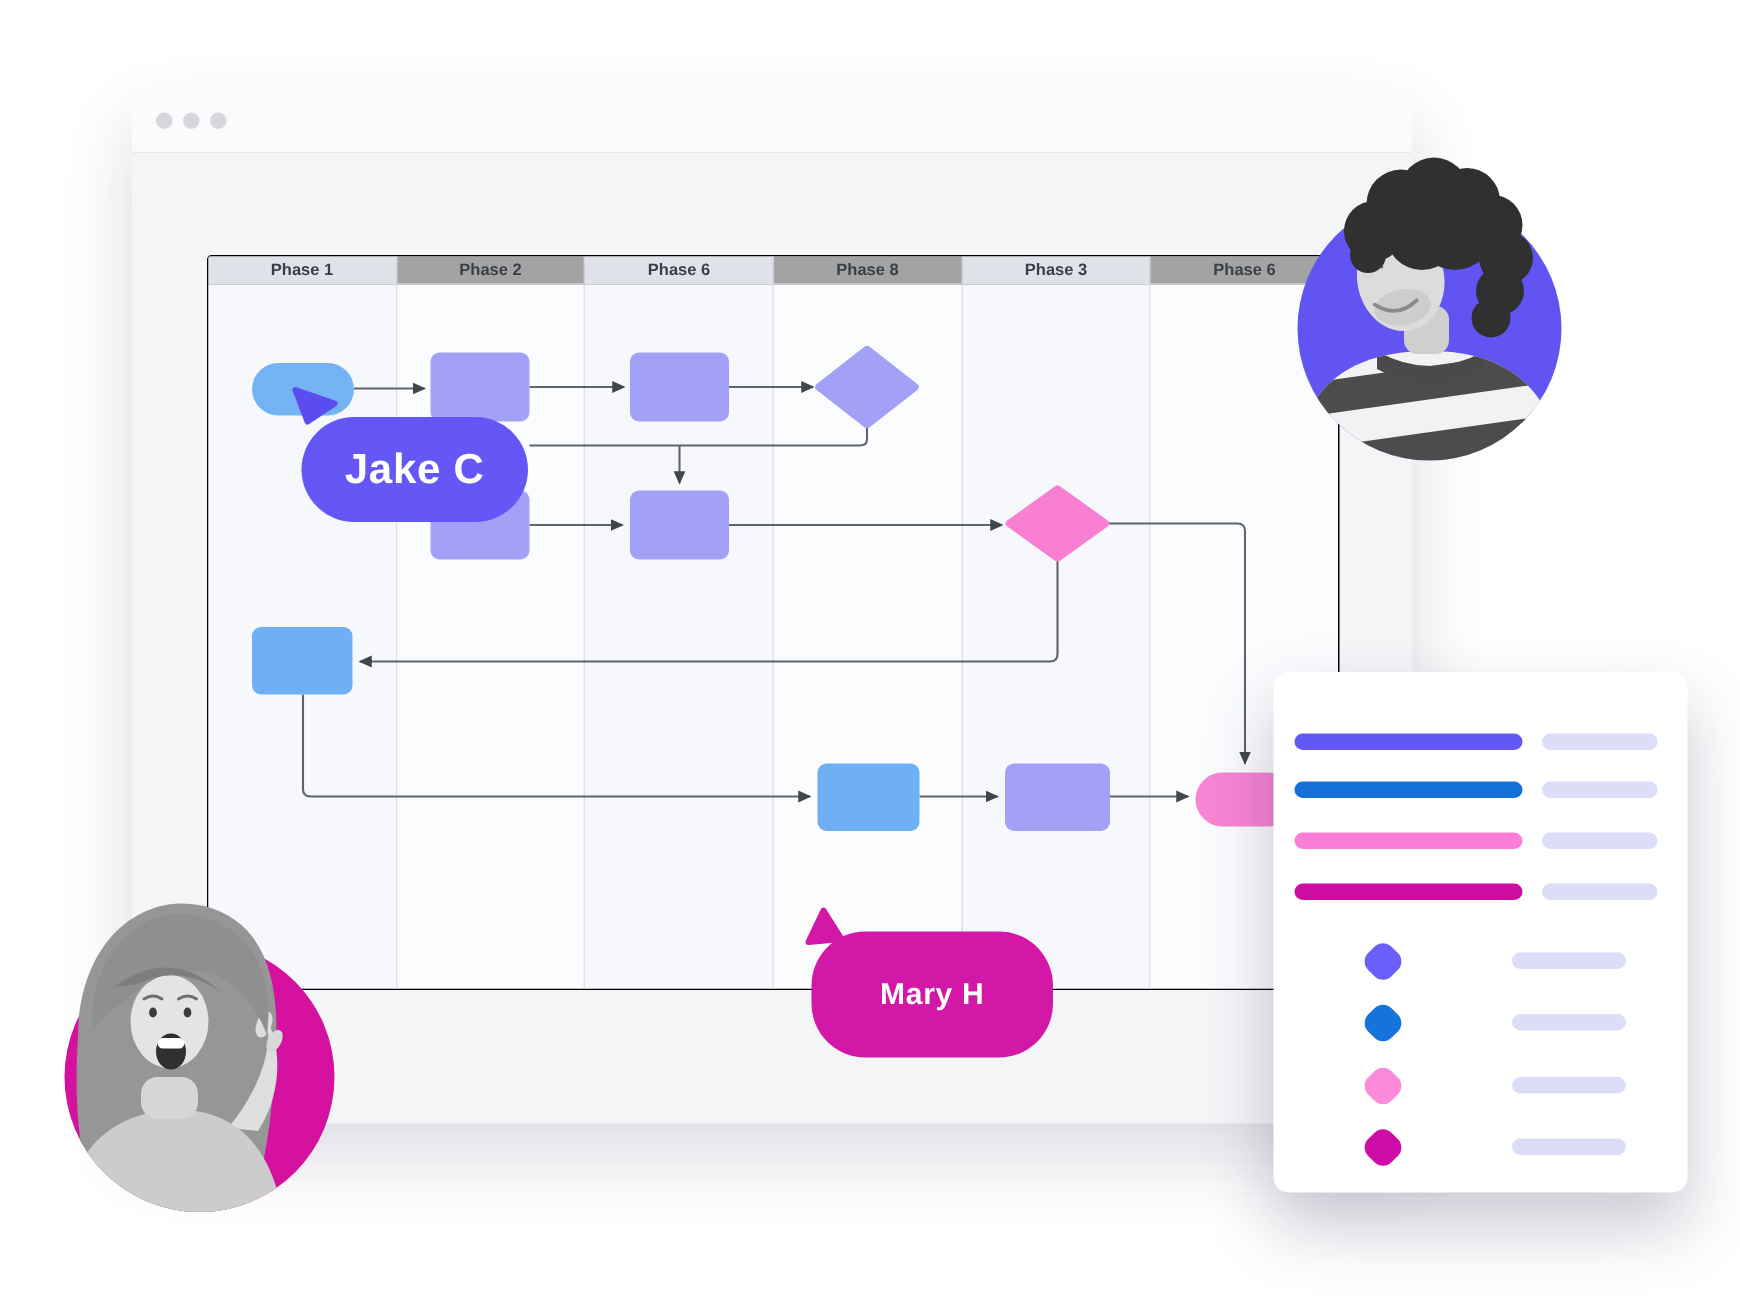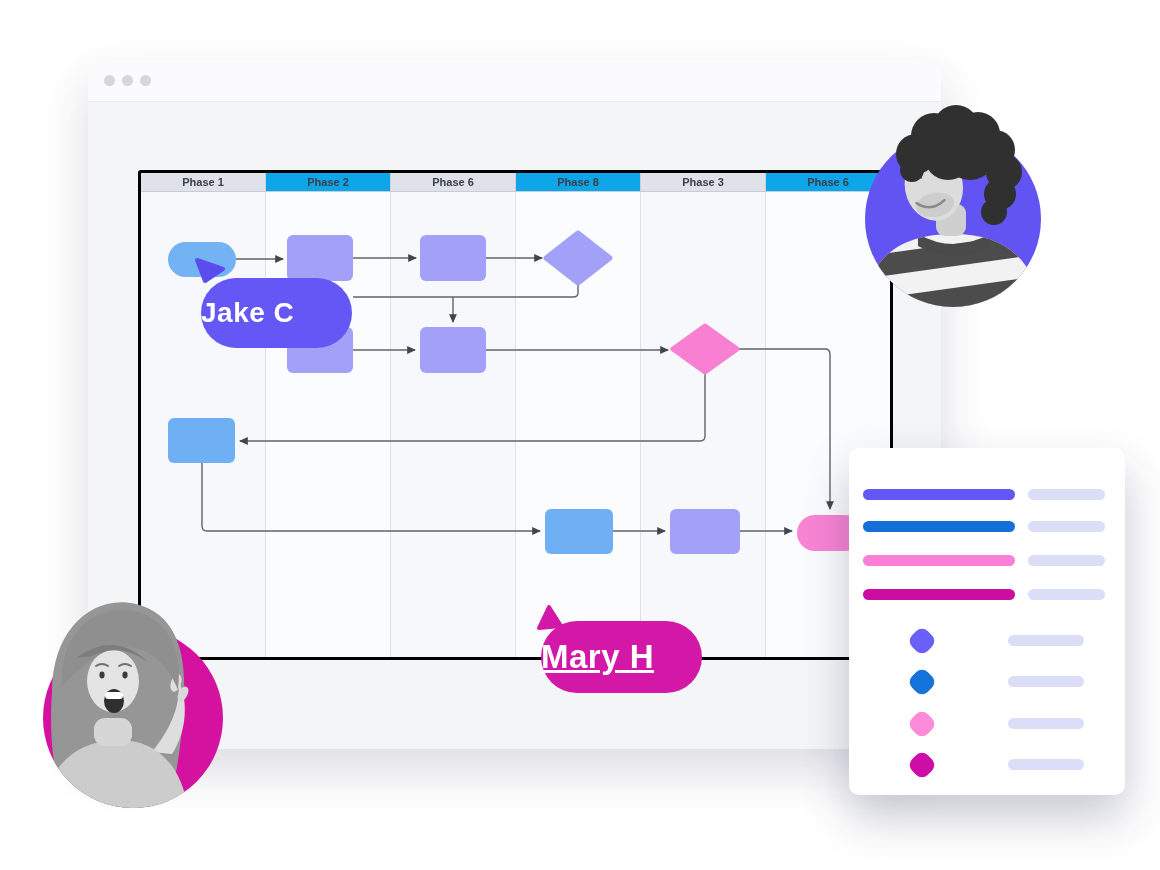--- a/index.html
+++ b/index.html
@@ -12,46 +12,46 @@
             border-radius:10px; box-shadow:0 22px 48px rgba(35,40,80,.16);
             z-index:1; }
   .topbar { position:absolute; left:0; top:0; width:100%; height:42px;
             background:#fbfbfd; border-bottom:1px solid #e7e8ec;
             border-radius:10px 10px 0 0; display:flex; align-items:center;
             padding-left:16px; gap:7px; }
   .dot { width:11px; height:11px; border-radius:50%; }
 
   
   .board { position:absolute; left:50px; top:110px; width:755px; height:490px;
-           border:3px solid #000000; border-radius:3px; display:flex;
+           border:1px solid #000000; border-radius:3px; display:flex;
            flex-direction:column; background:#fafbfd; }
   .board-header { display:flex; height:19px; border-bottom:1px solid #c9ccd4; }
   .hcell { flex:1; display:flex; align-items:center; justify-content:center;
            font-size:11px; font-weight:bold; color:#3a4049;
            border-right:1px solid #ced1d9; }
   .hcell:last-child { border-right:none; }
   .hcell.dark  { background:#dfe2e9; }
-  .hcell.light { background:#0ea5e9; }
+  .hcell.light { background:#a3a3a3; }
   .board-body { display:flex; flex:1; }
   .bcol { flex:1; border-right:1px solid #dde0e7; }
   .bcol:last-child { border-right:none; }
   .bcol.dark  { background:#f7f8fb; }
   .bcol.light { background:#fbfcfe; }
 
   
   #flow { left:138px; top:188px; width:755px; height:412px; z-index:2; }
   .connector { fill:none; stroke-width:1.4px; }
 
   
-  .pill { display:flex; align-items:center; 
+  .pill { display:flex; align-items:center; justify-content:center;
           color:#ffffff; font-weight:bold; letter-spacing:.5px; z-index:3; }
   .pill-jake { left:201px; top:278px; width:151px; height:70px;
                border-radius:35px; font-size:28px; }
-  .pill-mary { left:541px; top:621px; width:161px; height:72px;
-               border-radius:36px; font-size:33px;text-decoration:underline; }
+  .pill-mary { left:541px; top:621px; width:161px; height:84px;
+               border-radius:36px; font-size:20px; }
   #mary-cursor { left:530px; top:600px; width:40px; height:36px; z-index:3; }
 
   
   #man-avatar   { left:848px; top:92px;  width:212px; height:218px; z-index:4; }
   #woman-avatar { left:36px;  top:584px; width:194px; height:230px; z-index:5; }
 
   
   .card { left:849px; top:448px; width:276px; height:347px; background:#ffffff;
           border-radius:10px; box-shadow:0 22px 45px rgba(35,40,80,.25);
           z-index:4; }

